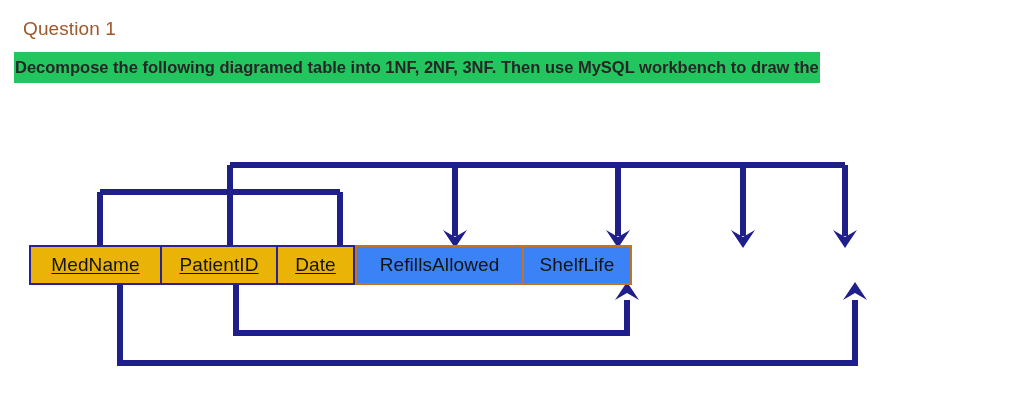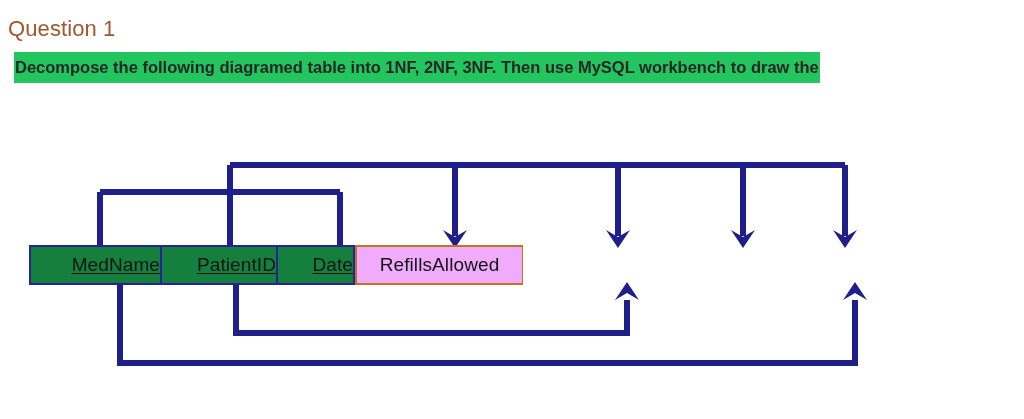--- a/index.html
+++ b/index.html
@@ -12,23 +12,23 @@
     height: 419px;
     position: relative;
     overflow: hidden;
     font-family: "Liberation Sans", sans-serif;
     -webkit-font-smoothing: antialiased;
   }
 
   
   #question-title {
     position: absolute;
-    left: 8px;
+    left: 23px;
     top: 14px;
-    font-size: 22px;
+    font-size: 19px;
     line-height: 30px;
     color: #a0572b;
     font-weight: 400;
     letter-spacing: 0.1px;
     white-space: nowrap;
   }
   #question-body {
     position: absolute;
     left: 14px;
     top: 52px;
@@ -79,34 +79,33 @@
     display: flex;
     align-items: center;
     justify-content: center;
     box-sizing: border-box;
     font-size: 19px;
     color: #141414;
     letter-spacing: 0.1px;
     white-space: nowrap;
   }
   .attr-cell.key {
-    background: #15803d;
+    background: #eab308;
     border: 2px solid #26229a;
     border-right-width: 1px;
     border-left-width: 1px;
-    justify-content: flex-end;
   }
   .attr-cell.key.first { border-left-width: 2px; }
   .attr-cell.key.last  { border-right-width: 2px; }
   .attr-cell.key .attr-label {
     text-decoration: underline;
     text-underline-offset: 2px;
   }
   .attr-cell.nonkey {
-    background: #f0abfc;
+    background: #3b82f6;
     border: 2px solid #bf7624;
     border-right-width: 1px;
     border-left-width: 1px;
   }
   .attr-cell.nonkey.first { border-left-width: 2px; }
   .attr-cell.nonkey.last  { border-right-width: 2px; }
 </style>
 </head>
 <body>
 
@@ -173,15 +172,18 @@
     <div class="attr-cell key last" style="width:78px">
       <span class="attr-label">Date</span>
     </div>
 
     <div class="attr-cell nonkey first" style="width:168px">
       <span class="attr-label">RefillsAllowed</span>
     </div>
 
 
 
+    <div class="attr-cell nonkey last" style="width:109px">
+      <span class="attr-label">ShelfLife</span>
+    </div>
 
   </div>
 </div>
 
 </body></html>

